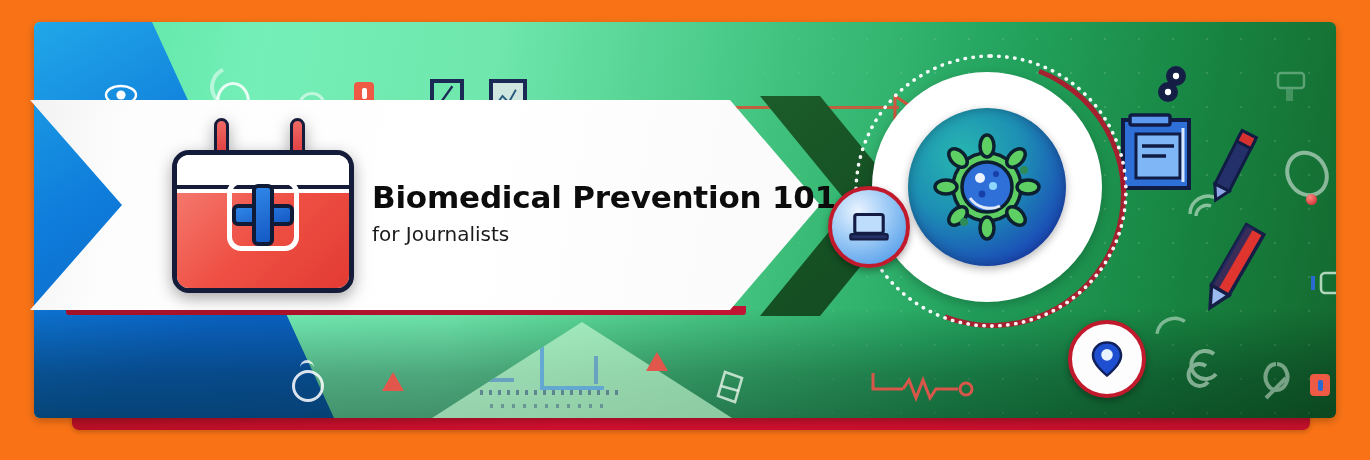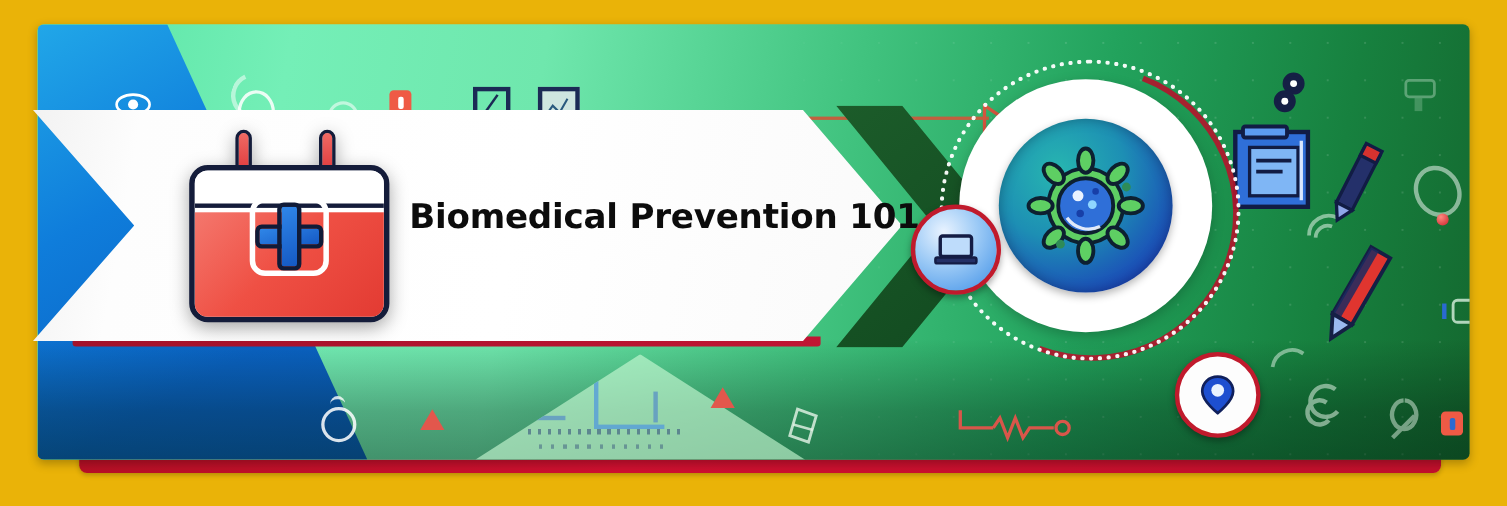--- a/index.html
+++ b/index.html
@@ -1,18 +1,18 @@
 <!DOCTYPE html>
 <html><head>
 <meta charset="utf-8">
 <style>
   html,body{margin:0;padding:0;background:#ffffff;}
   body{width:1370px;height:460px;font-family:"Liberation Sans",sans-serif;overflow:hidden;}
 
-  .stage{position:relative;width:1370px;height:460px;background:#eab308;}
+  .stage{position:relative;width:1370px;height:460px;background:#f97316;}
 
   
   .underbar{position:absolute;left:72px;top:404px;width:1238px;height:26px;
     background:linear-gradient(90deg,#b81026 0%,#cf1030 40%,#c2102c 100%);
     border-radius:7px;z-index:1;box-shadow:0 2px 5px rgba(0,0,0,.22);}
 
   
   .card{position:absolute;left:34px;top:22px;width:1302px;height:396px;
     border-radius:6px;overflow:hidden;z-index:2;
     box-shadow:0 3px 9px rgba(0,0,0,.25);
@@ -281,20 +281,21 @@
       </svg>
     </div>
   </div>
 
   <div class="dchev"></div>
   <div class="ribbon-red"></div>
   <div class="ribbon"></div>
 
   <div class="title-wrap">
     <div class="title">Biomedical Prevention 101</div>
+    <div class="subtitle">for Journalists</div>
   </div>
 
   <div class="cal">
     <div class="ring r1"></div>
     <div class="ring r2"></div>
     <div class="body">
       <div class="head"></div>
       <div class="sheet"></div>
     </div>
     <div class="cross-o">

